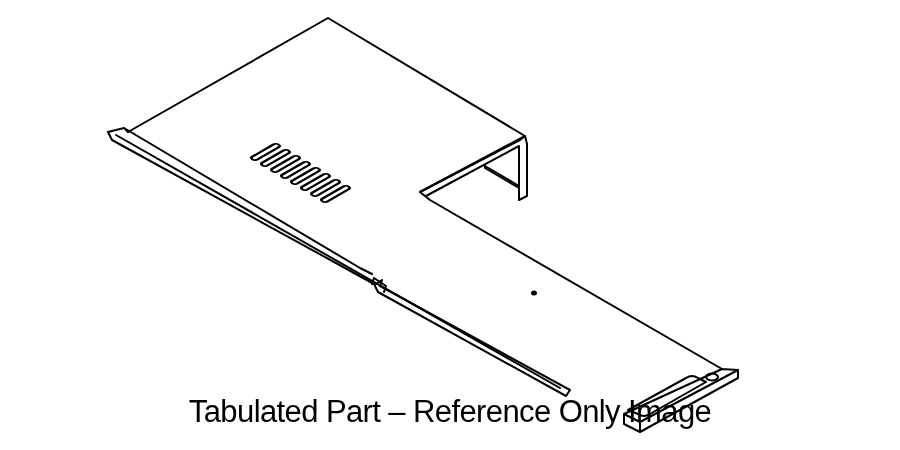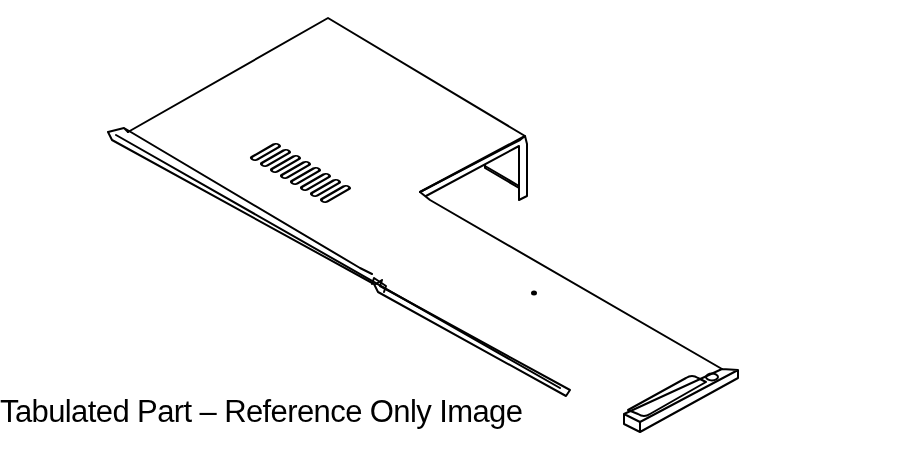--- a/index.html
+++ b/index.html
@@ -1,19 +1,19 @@
 <!DOCTYPE html>
 <html><head>
 <meta charset="utf-8">
 <style>
   html, body { margin:0; padding:0; background:#ffffff; }
   body { width:900px; height:450px; position:relative; overflow:hidden; }
   #drawing { position:absolute; left:0; top:0; width:900px; height:450px; }
   .caption {
-    position:absolute; left:0; top:394px; width:900px; text-align:left;
+    position:absolute; left:0; top:394px; width:900px; text-align:center;
     font-family:"Liberation Sans", sans-serif; font-size:31px; color:#000;
     letter-spacing:-0.6px;
   }
 </style>
 </head>
 <body>
 
 <svg id="drawing" viewBox="0 0 900 450" xmlns="http://www.w3.org/2000/svg">
   <g fill="none" stroke="#000" stroke-width="2" stroke-linejoin="round" stroke-linecap="round">
 

